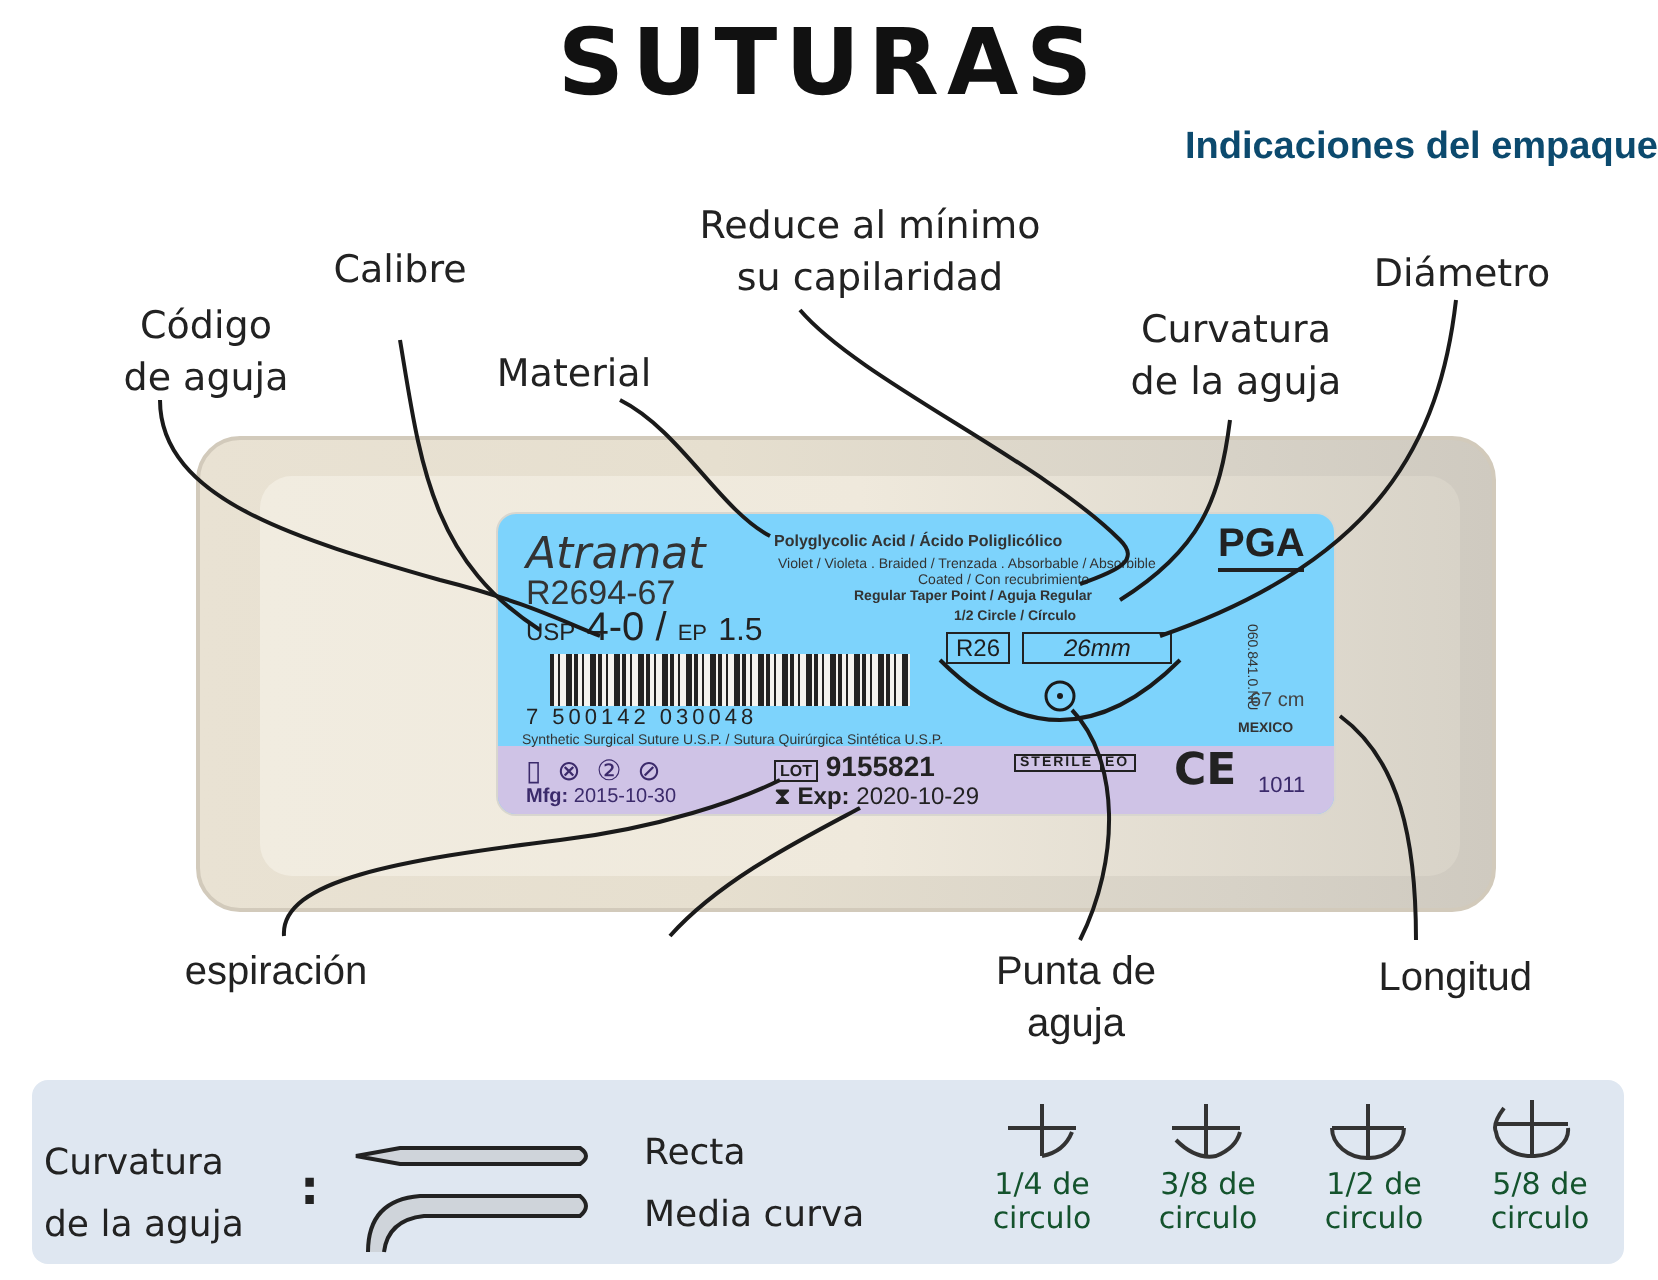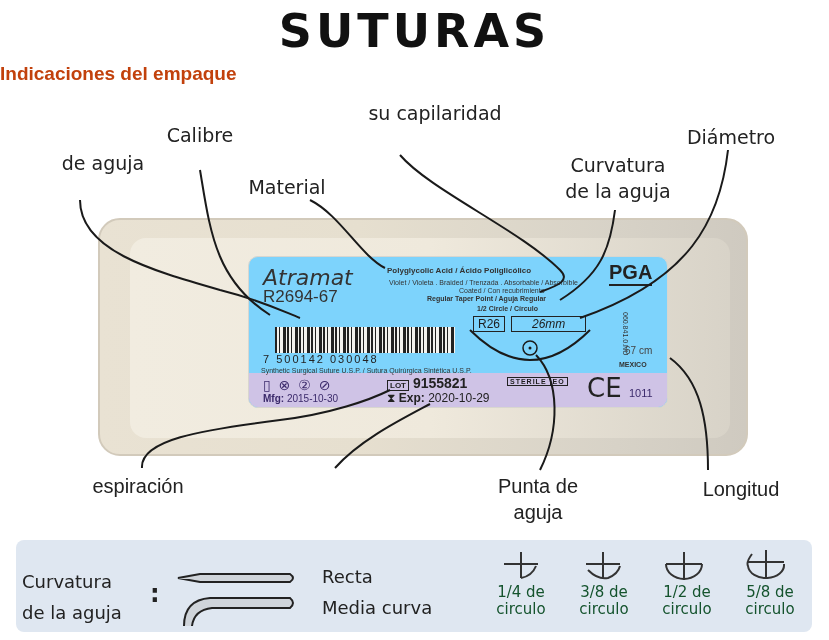--- a/index.html
+++ b/index.html
@@ -1,19 +1,19 @@
 <!DOCTYPE html>
 <html><head>
 <meta charset="utf-8">
 <style>
   * { box-sizing: border-box; margin: 0; padding: 0; }
   body { width: 829px; height: 640px; background: #ffffff; position: relative; overflow: hidden; font-family: "Liberation Sans", sans-serif; color: #1d1d1d; }
   .abs { position: absolute; }
   .title { left: 0; width: 829px; top: 4px; text-align: center; font-family: "DejaVu Sans", sans-serif; font-weight: bold; font-size: 46px; letter-spacing: 4px; color: #111; }
-  .subtitle { left: 0; width: 829px; top: 63px; text-align: left; font-size: 19px; color: #c2410c; font-weight: bold; }
+  .subtitle { left: 0; width: 829px; top: 63px; text-align: right; font-size: 19px; color: #0c4a6e; font-weight: bold; }
   .lbl { font-size: 19px; color: #222; text-align: center; line-height: 26px; font-family: "DejaVu Sans", sans-serif; }
   .lbl.cond { font-family: "Liberation Sans", sans-serif; font-size: 20px; }
   svg.overlay { position: absolute; left: 0; top: 0; }
   .pouch { left: 98px; top: 218px; width: 650px; height: 238px; border-radius: 22px; background: linear-gradient(90deg,#e9e2d3 0%,#e6dfcf 40%,#d7d2c7 80%,#cfcac0 100%); border: 2px solid #d2cabb; }
   .pouch-inner { left: 130px; top: 238px; width: 600px; height: 200px; border-radius: 16px; background: linear-gradient(90deg,#f1ece0 0%,#efe9dc 50%,#d8d3c8 100%); }
   .label-card { left: 248px; top: 256px; width: 420px; height: 152px; border-radius: 10px; background: #7dd3fc; overflow: hidden; border: 1px solid #d8d6cf; }
   .label-violet { left: 0; bottom: 0; width: 100%; height: 34px; background: #cfc3e6; }
   .tiny { font-size: 7px; color: #333; white-space: nowrap; }
   .brand { left: 14px; top: 8px; font-size: 22px; font-style: italic; color: #333; font-family: "DejaVu Sans", sans-serif; }
   .code { left: 14px; top: 30px; font-size: 17px; color: #333; }
@@ -30,20 +30,26 @@
 <div class="abs title">SUTURAS</div>
 <div class="abs subtitle">Indicaciones del empaque</div>
 
 <div class="abs pouch"></div>
 <div class="abs pouch-inner"></div>
 
 <div class="abs label-card">
   <div class="abs label-violet"></div>
   <div class="abs brand">Atramat</div>
   <div class="abs code">R2694-67</div>
+  <div class="abs calibre">
+    <span style="font-size:12px">USP</span>
+    <span>4-0</span> /
+    <span style="font-size:11px">EP</span>
+    <span style="font-size:16px">1.5</span>
+  </div>
   <div class="abs barcode"></div>
   <div class="abs barnum">7 500142 030048</div>
   <div class="abs tiny" style="left:12px;top:110px;">Synthetic Surgical Suture U.S.P. / Sutura Quirúrgica Sintética U.S.P.</div>
 
   <div class="abs tiny" style="left:138px;top:9px;font-weight:bold;font-size:8px;">Polyglycolic Acid / Ácido Poliglicólico</div>
   <div class="abs" style="left:360px;top:4px;font-size:20px;font-weight:bold;color:#222;border-bottom:2px solid #222;">PGA</div>
   <div class="abs tiny" style="left:140px;top:22px;">Violet / Violeta . Braided / Trenzada . Absorbable / Absorbible</div>
   <div class="abs tiny" style="left:210px;top:30px;">Coated / Con recubrimiento</div>
   <div class="abs tiny" style="left:178px;top:38px;font-weight:bold;">Regular Taper Point / Aguja Regular</div>
   <div class="abs tiny" style="left:228px;top:48px;font-weight:bold;">1/2 Circle / Círculo</div>
@@ -64,21 +70,21 @@
   </div>
   <div class="abs" style="left:138px;top:134px;font-size:12px;color:#222;">
     <span>⧗</span>
     <span style="font-weight:bold">Exp:</span>
     <span>2020-10-29</span>
   </div>
   <div class="abs" style="left:258px;top:120px;font-size:7px;font-weight:bold;border:1px solid #222;padding:0 2px;letter-spacing:1px;">
     <span>STERILE</span>
     <span style="border-left:1px solid #222;padding-left:2px;">EO</span>
   </div>
-  <div class="abs" style="left:338px;top:116px;font-size:26px;color:#222;font-family:'DejaVu Sans',sans-serif;">CE</div>
+  <div class="abs" style="left:338px;top:116px;font-size:22px;color:#222;font-family:'DejaVu Sans',sans-serif;font-weight:bold;">CE</div>
   <div class="abs" style="left:380px;top:130px;font-size:11px;color:#3b2a6b;">1011</div>
 </div>
 
 <svg class="overlay" width="829" height="640">
   <g fill="none" stroke="#1a1a1a" stroke-width="2">
 
     <path d="M470 330 Q530 390 590 330"></path>
     <circle cx="530" cy="348" r="7" stroke-width="1.5"></circle>
 
     <path d="M80 200 C80 250 150 270 220 290 C260 300 280 310 300 318"></path>
@@ -100,43 +106,45 @@
     <path d="M335 468 C360 440 400 420 430 404"></path>
 
     <path d="M142 468 C140 440 200 430 280 420 C330 414 370 400 390 390"></path>
   </g>
   <g fill="#1a1a1a" font-size="0">
     <circle cx="530" cy="348" r="1.5"></circle>
   </g>
 </svg>
 
 <div class="abs lbl" style="left:48px;top:150px;width:110px;">
+  <div>Código</div>
   <div>de aguja</div>
 </div>
 <div class="abs lbl" style="left:150px;top:122px;width:100px;">Calibre</div>
 <div class="abs lbl" style="left:232px;top:174px;width:110px;">Material</div>
 <div class="abs lbl" style="left:330px;top:100px;width:210px;">
+  <div>Reduce al mínimo</div>
   <div>su capilaridad</div>
 </div>
 <div class="abs lbl" style="left:548px;top:152px;width:140px;">
   <div>Curvatura</div>
   <div>de la aguja</div>
 </div>
 <div class="abs lbl" style="left:676px;top:124px;width:110px;">Diámetro</div>
 
 <div class="abs lbl cond" style="left:68px;top:473px;width:140px;">
   <div>espiración</div>
 </div>
 <div class="abs lbl cond" style="left:250px;top:473px;width:170px;">
 </div>
 <div class="abs lbl cond" style="left:478px;top:473px;width:120px;">
   <div>Punta de</div>
   <div>aguja</div>
 </div>
-<div class="abs lbl cond" style="left:686px;top:476px;width:110px;">Longitud</div>
+<div class="abs lbl cond" style="left:656px;top:476px;width:110px;text-align:right;">Longitud</div>
 
 <div class="abs bottom-panel"></div>
 <div class="abs bp-text" style="left:22px;top:566px;line-height:31px;">
   <div>Curvatura</div>
   <div>de la aguja</div>
 </div>
 <div class="abs bp-text" style="left:150px;top:580px;font-size:24px;font-weight:bold;">:</div>
 
 <svg class="abs" style="left:170px;top:560px;" width="130" height="70">
   <g>

